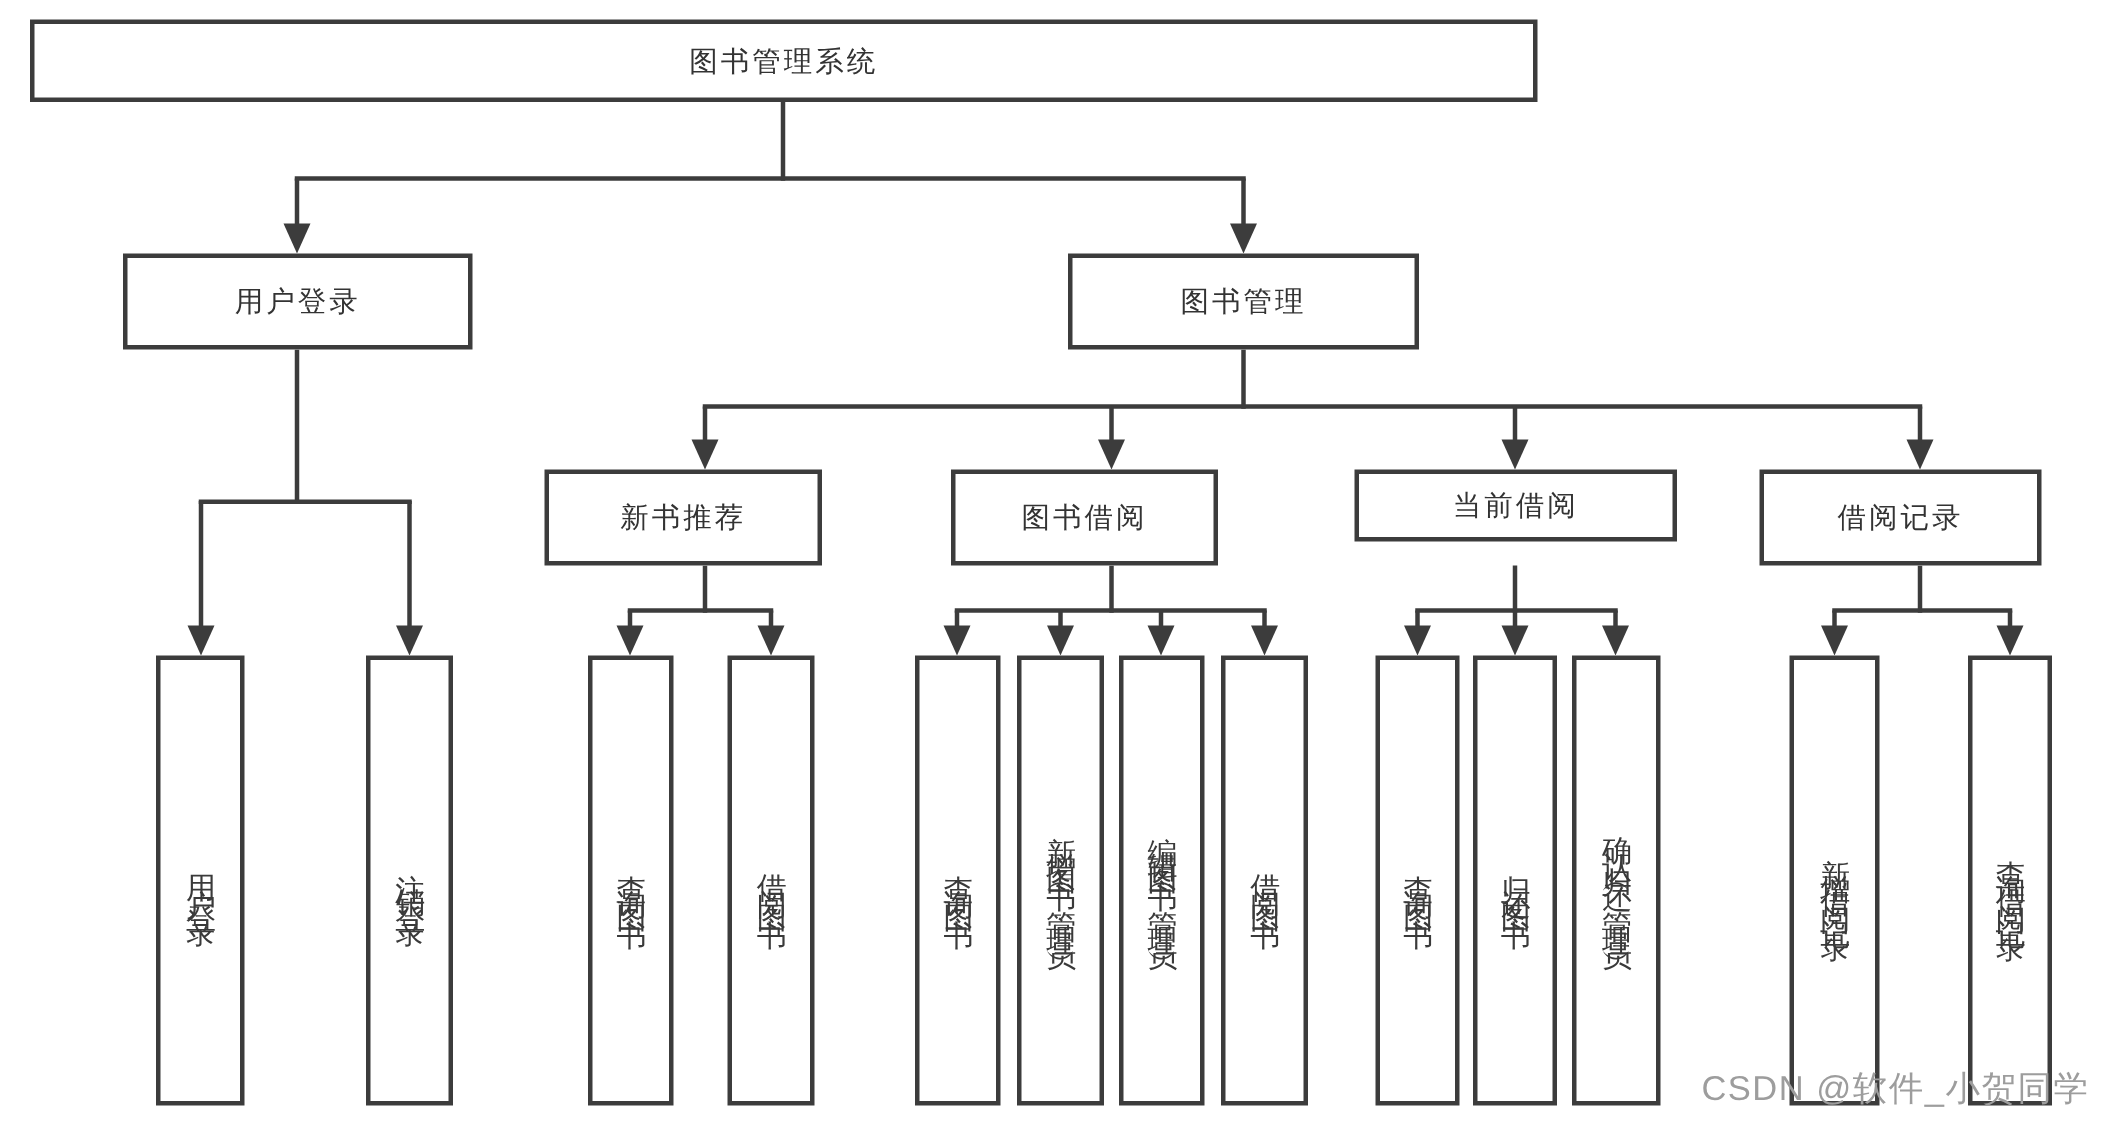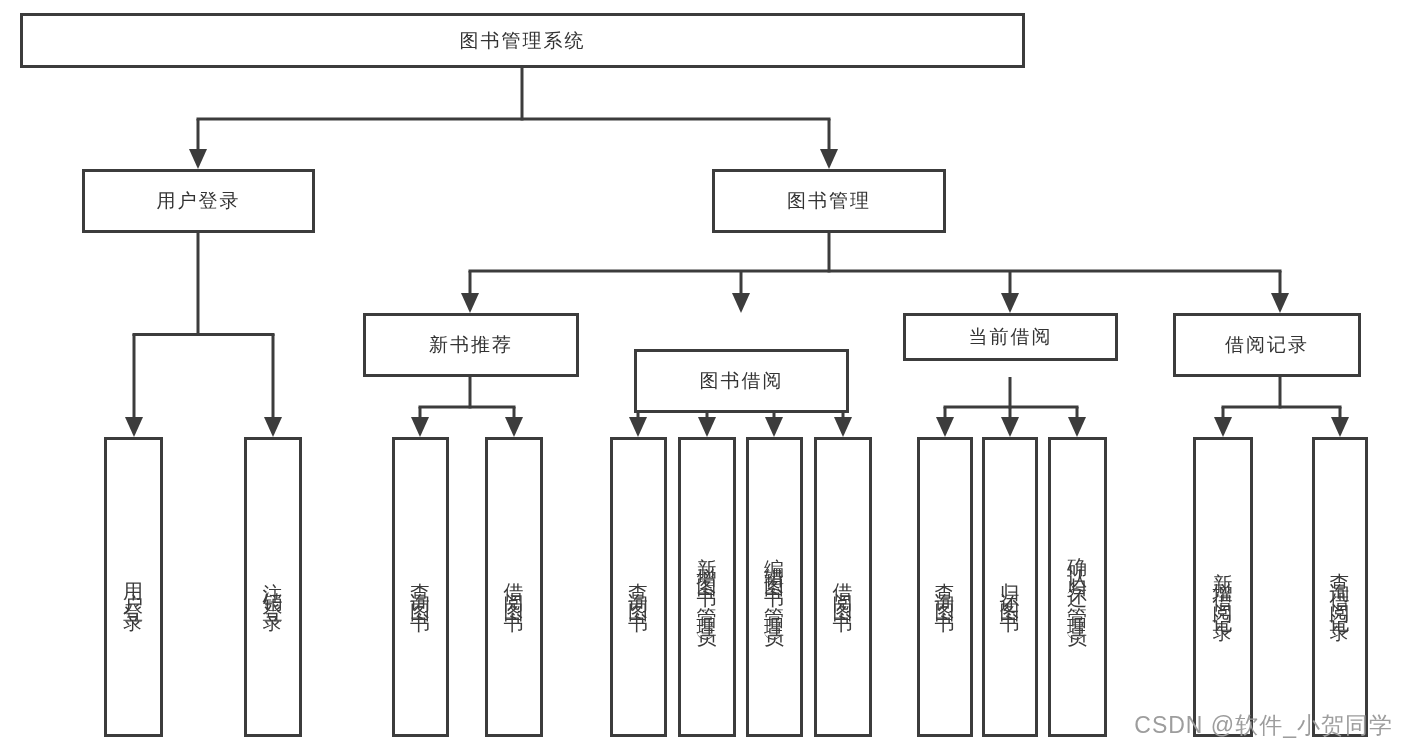--- a/index.html
+++ b/index.html
@@ -128,24 +128,24 @@
     <span class="lbl">图书管理系统</span>
   </div>
 
   <div class="hbox" style="left:82px;top:169px;width:233px;height:64px;">
     <span class="lbl">用户登录</span>
   </div>
   <div class="hbox" style="left:712px;top:169px;width:234px;height:64px;">
     <span class="lbl">图书管理</span>
   </div>
 
-  <div class="hbox" style="left:363px;top:313px;width:216px;height:64px;">
+  <div class="hbox" style="left:363px;top:313px;width:185px;height:64px;">
     <span class="lbl">新书推荐</span>
   </div>
-  <div class="hbox" style="left:634px;top:313px;width:215px;height:64px;margin-top:36px;">
+  <div class="hbox" style="left:634px;top:313px;width:178px;height:64px;">
     <span class="lbl">图书借阅</span>
   </div>
   <div class="hbox" style="left:903px;top:313px;width:215px;height:48px;">
     <span class="lbl">当前借阅</span>
   </div>
   <div class="hbox" style="left:1173px;top:313px;width:188px;height:64px;text-align:center;">
     <span class="lbl">借阅记录</span>
   </div>
 
   <div class="vbox" style="left:104px;width:59px;">

